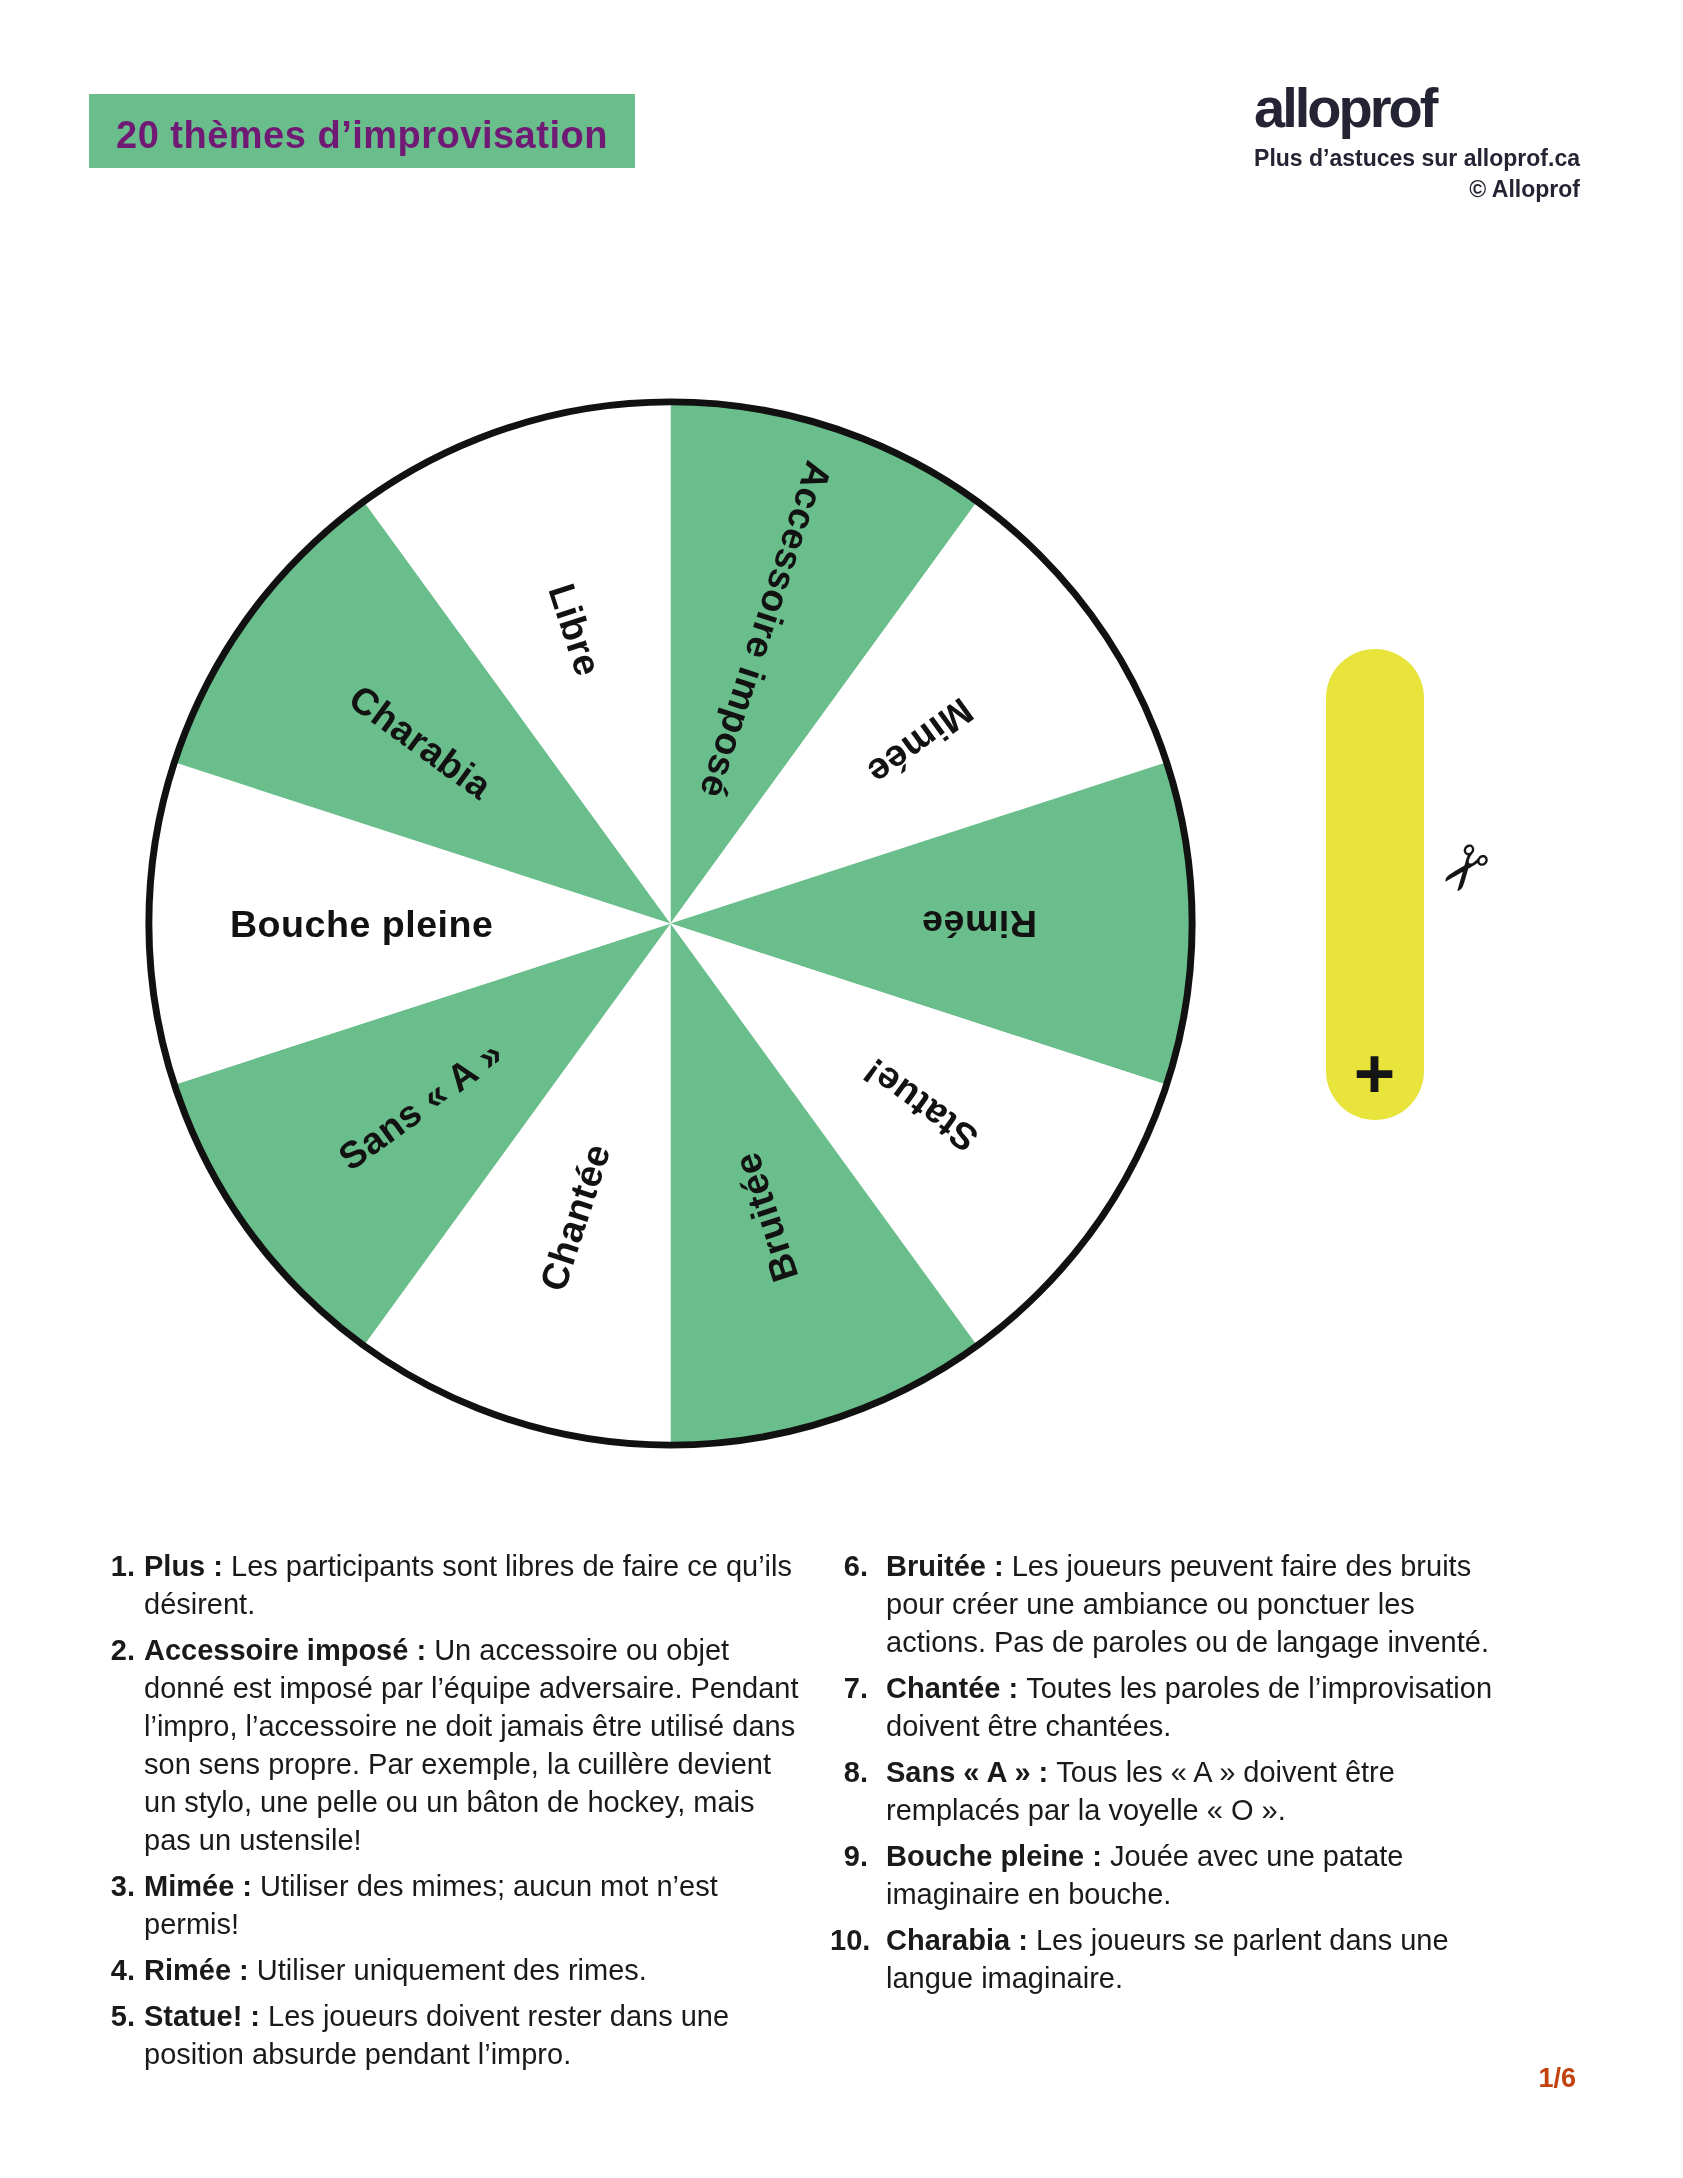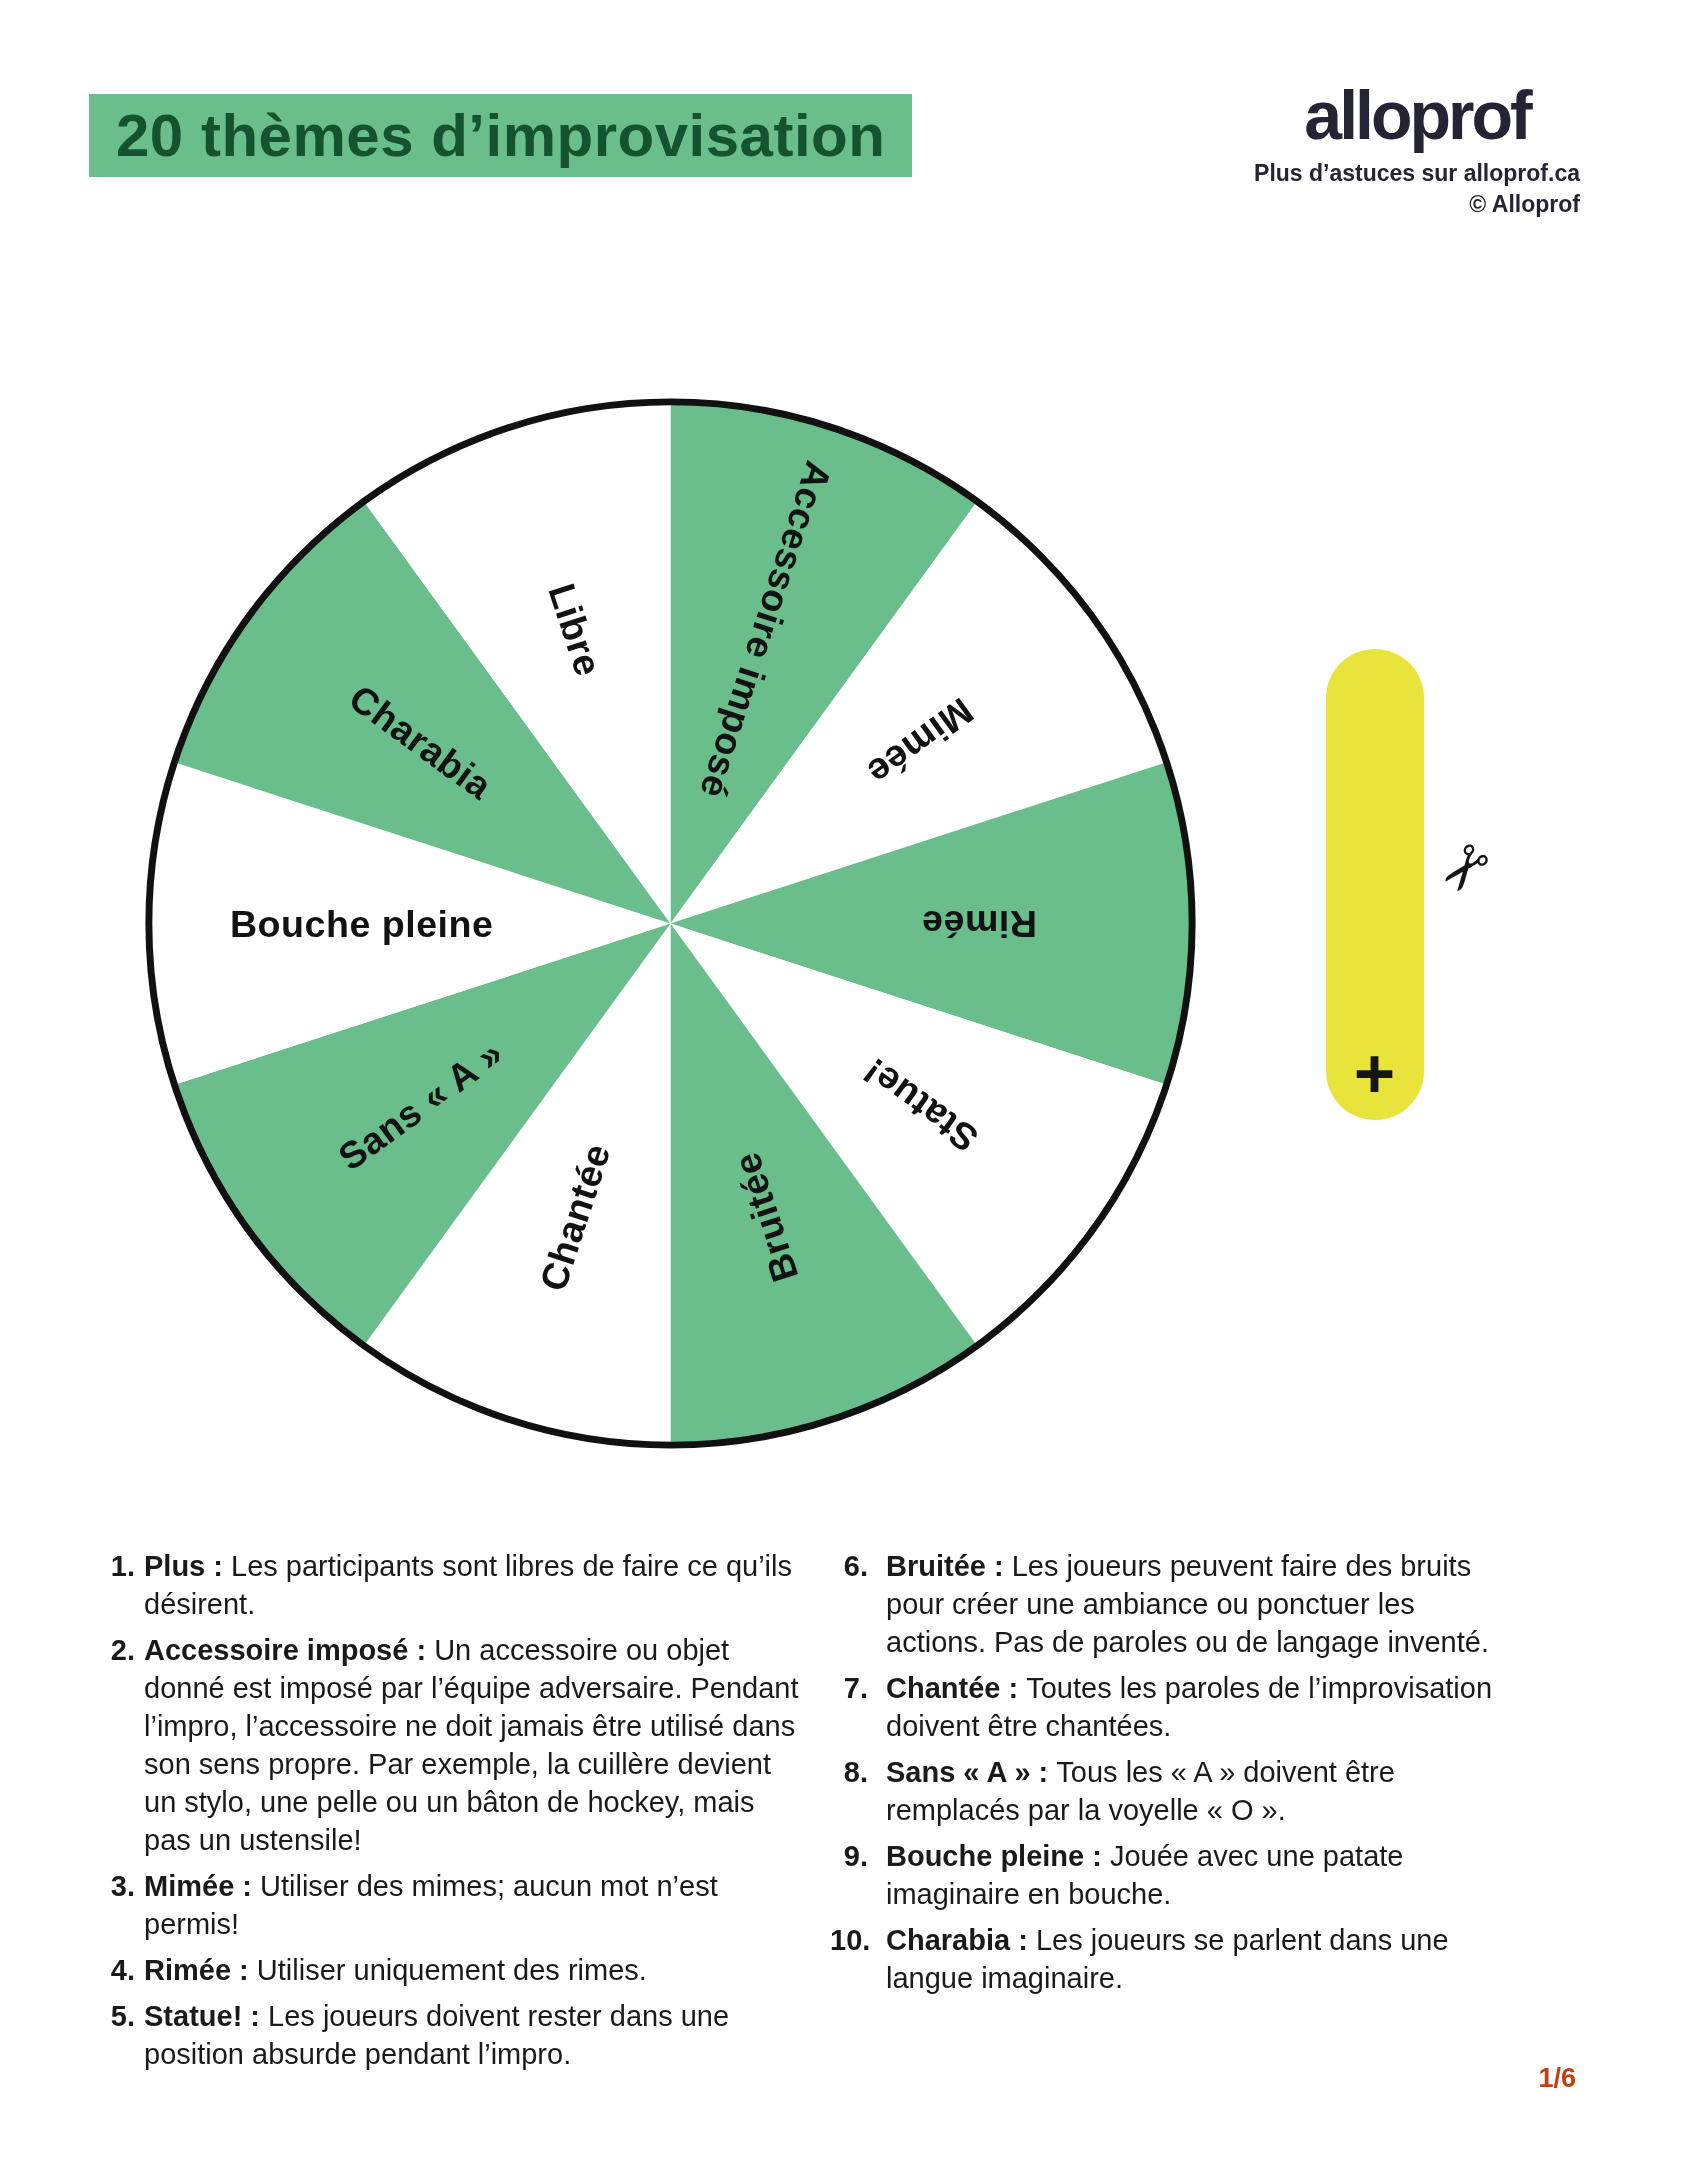--- a/index.html
+++ b/index.html
@@ -5,27 +5,27 @@
   html,body{margin:0;padding:0;background:#e8e8e8;}
   .page{
     position:relative; width:1683px; height:2178px; background:#ffffff;
     font-family:"Liberation Sans", sans-serif; color:#1a1a1a; overflow:hidden;
     margin:0 auto;
   }
   
   .title-block{position:absolute; left:89px; top:94px;}
   .title-bar{
     display:inline-block; clear:left; float:left;
-    background:var(--green); color:#14532d;
-    font-size:60px; font-weight:800; letter-spacing:0.5px;
-    line-height:83px; height:83px; padding:0 27px; white-space:nowrap;
+    background:var(--green); color:#701a75;
+    font-size:38px; font-weight:800; letter-spacing:0.5px;
+    line-height:83px; height:74px; padding:0 27px; white-space:nowrap;
   }
   .title-bar + .title-bar{margin-top:9px;}
   .brand{position:absolute; right:103px; top:73px; text-align:right; color:#252434;}
-  .logo{font-size:68px; font-weight:800; letter-spacing:-3px; line-height:1.25; text-align:center;}
+  .logo{font-size:56px; font-weight:800; letter-spacing:-3px; line-height:1.25; text-align:left;}
   .tagline{font-size:23px; font-weight:700; margin-top:2px;}
   .copyright{font-size:23px; font-weight:700; margin-top:4px;}
   
   .wheel{position:absolute; left:136px; top:389px; width:1069px; height:1069px;}
   .wheel text{
     font-family:"Liberation Sans", sans-serif;
     font-size:38px; font-weight:bold; letter-spacing:.5px; fill:#121212;
   }
   
   .cut-strip{

